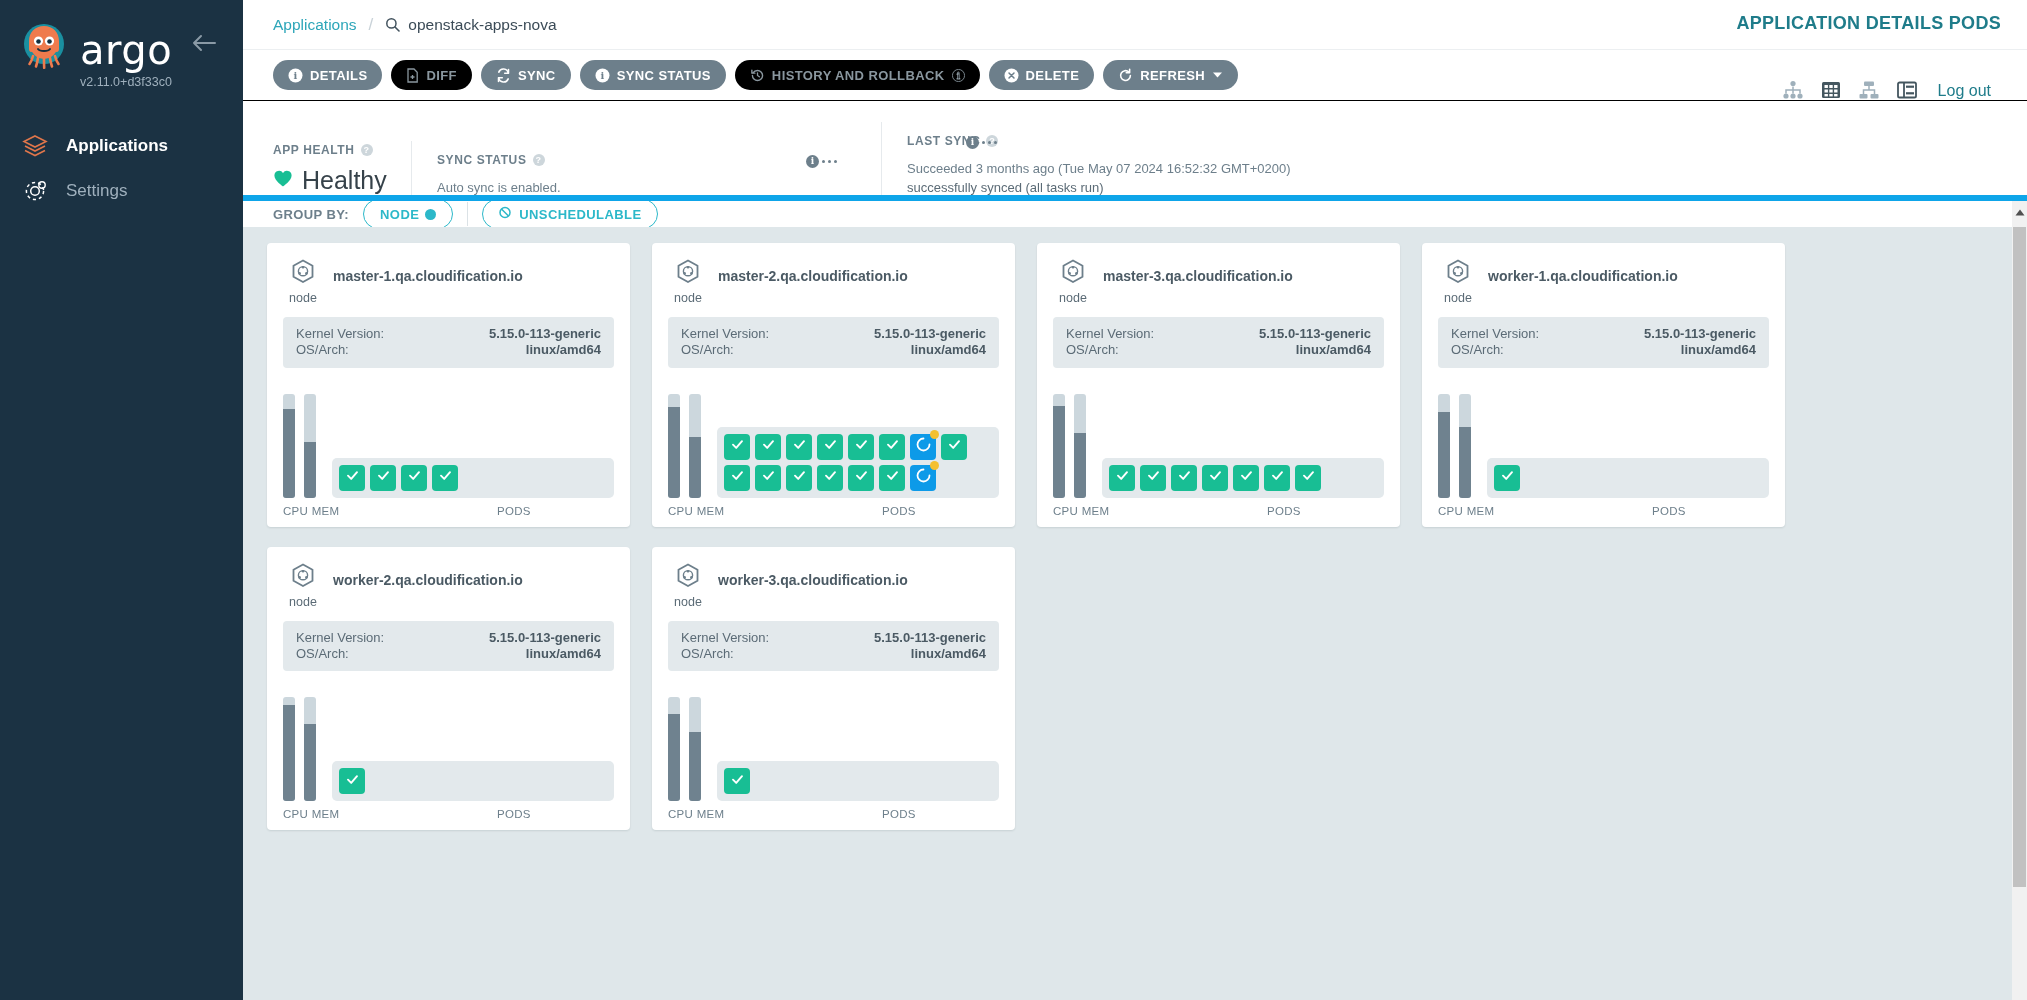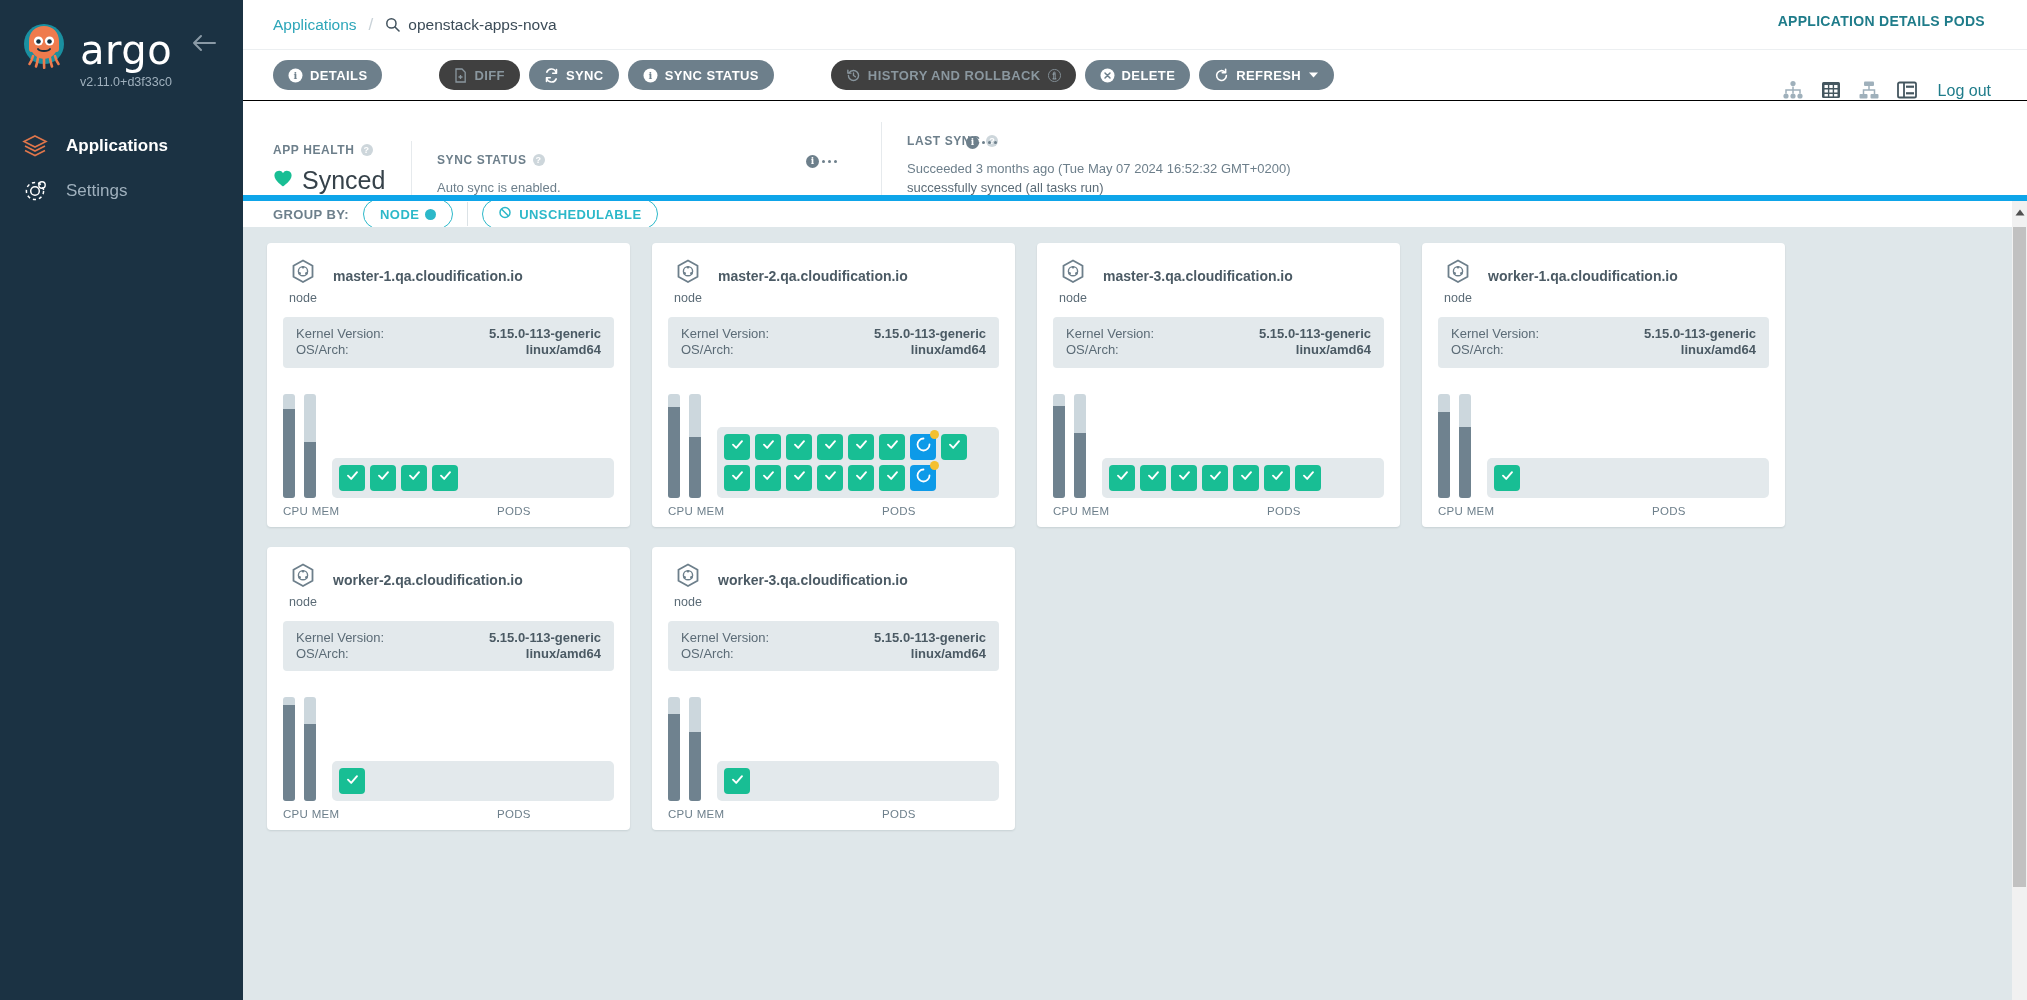--- a/index.html
+++ b/index.html
@@ -47,39 +47,39 @@
   .topbar {
     height: 50px; display: flex; align-items: center;
     padding: 0 24px 0 30px; border-bottom: 1px solid #eceff1;
     background: #fff; position: relative;
   }
   .crumb-link { color: #2da6b9; font-size: 15.5px; cursor: pointer; }
   .crumb-sep { color: #c9d2d8; margin: 0 12px; font-size: 17px; }
   .crumb-cur { display: flex; align-items: center; color: #3b4b57; font-size: 15.5px; }
   .crumb-cur .mag { margin-right: 8px; display:flex; }
   .app-details-title {
-    position: absolute; right: 42px; top: 13px;
-    color: #1f7c8a; font-size: 14px; font-weight: bold; letter-spacing: .3px;
+    position: absolute; right: 26px; top: 13px;
+    color: #1f7c8a; font-size: 18px; font-weight: bold; letter-spacing: .3px;
     cursor: pointer;
   }
 
   
   .toolbar {
     height: 50px; display: flex; align-items: center;
     padding: 0 24px 0 30px; background: #fff; position: relative;
   }
   .btn {
     display: inline-flex; align-items: center; gap: 7px;
     height: 30px; padding: 0 15px; border-radius: 15px;
     font-size: 13px; font-weight: bold; letter-spacing: .4px;
     color: #ffffff; background: #6d7f8b; border: none;
     cursor: pointer; margin-right: 9px; white-space: nowrap;
     font-family: "Liberation Sans", sans-serif;
   }
-  .btn.light { background: #404040; color: #8a979f; margin-left: 48px; }
+  .btn.light { background: #000000; color: #8a979f; }
   .btn .bi { display: inline-flex; align-items:center; }
   .btn.light .bi svg * { stroke: #8a979f; fill: none; }
   .toolbar-right {
     position: absolute; right: 36px; top: 0; height: 50px;
     display: flex; align-items: flex-end; gap: 16px;
   }
   .view-ico { cursor: pointer; display:flex; align-items:center; }
   .logout { color: #1f7c8a; font-size: 16px; cursor: pointer; margin-left: 4px; }
 
   
@@ -407,21 +407,21 @@
         <div class="st-label">
           <span>APP HEALTH</span>
           <span class="q-ico">?</span>
         </div>
         <div class="st-value">
           <span>
             <svg width="20" height="19" viewBox="0 0 20 19">
               <path d="M10 17.3S1.4 11.8 1.4 6.4A4.7 4.7 0 0110 4a4.7 4.7 0 018.6 2.4c0 5.4-8.6 10.9-8.6 10.9z" fill="#18be94"></path>
             </svg>
           </span>
-          <span class="vtext">Synced</span>
+          <span class="vtext">Healthy</span>
         </div>
       </div>
 
       <div class="st-col sync">
         <div class="st-label">
           <span>SYNC STATUS</span>
           <span class="q-ico">?</span>
         </div>
         <div class="st-sub">Auto sync is enabled.</div>
         <div class="dots-btn">

